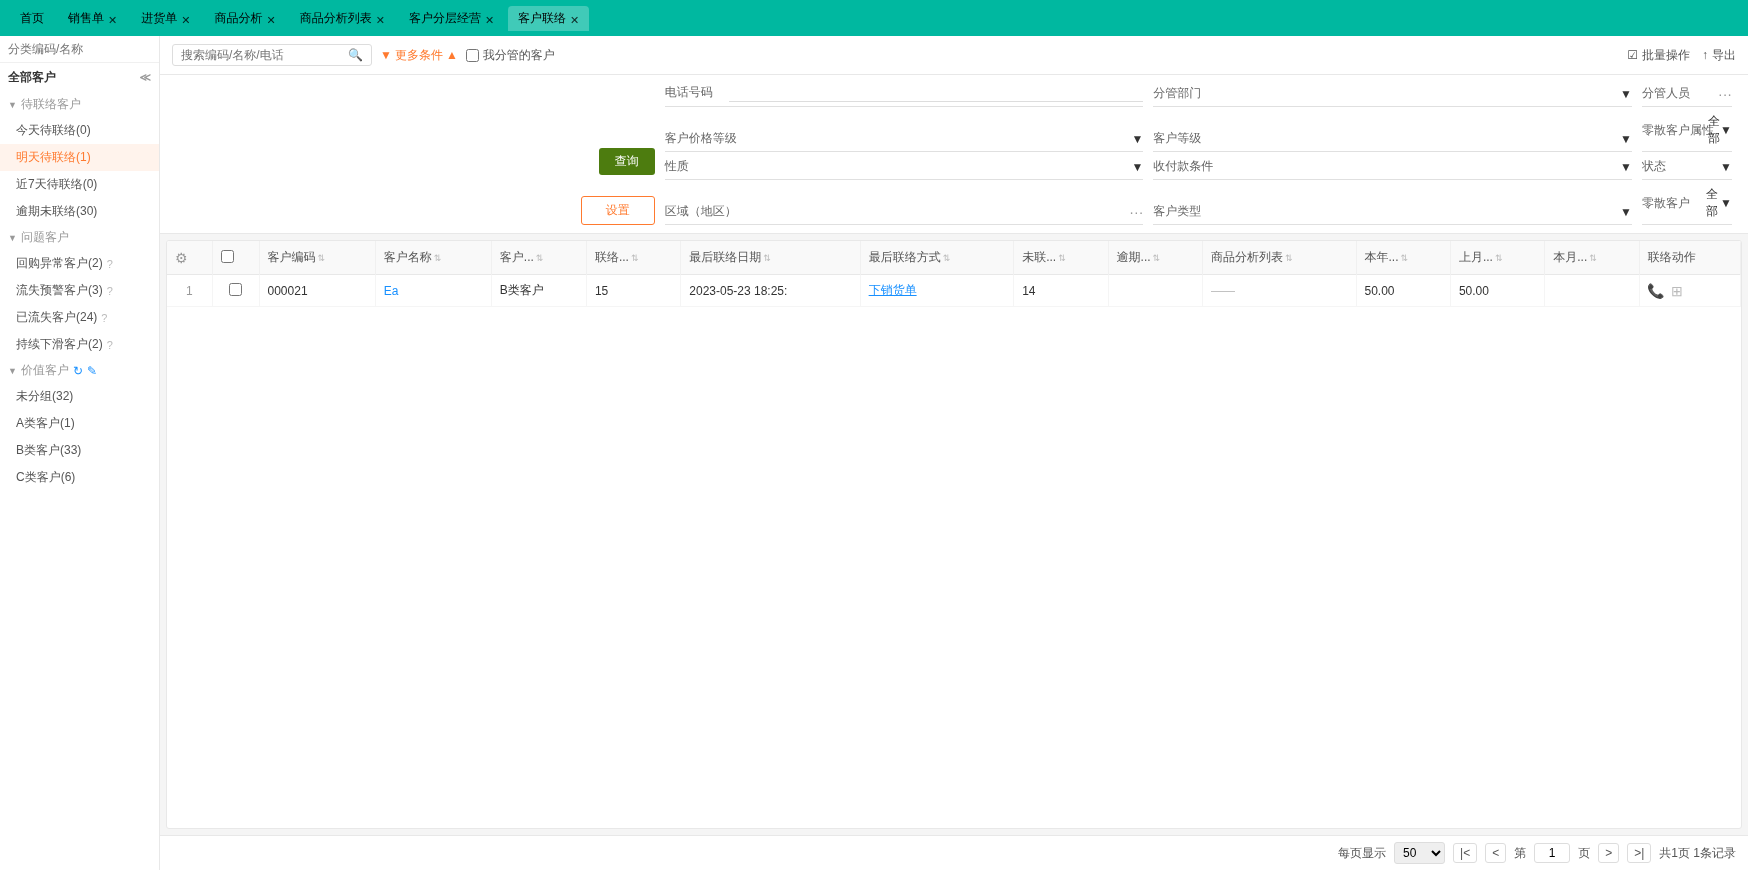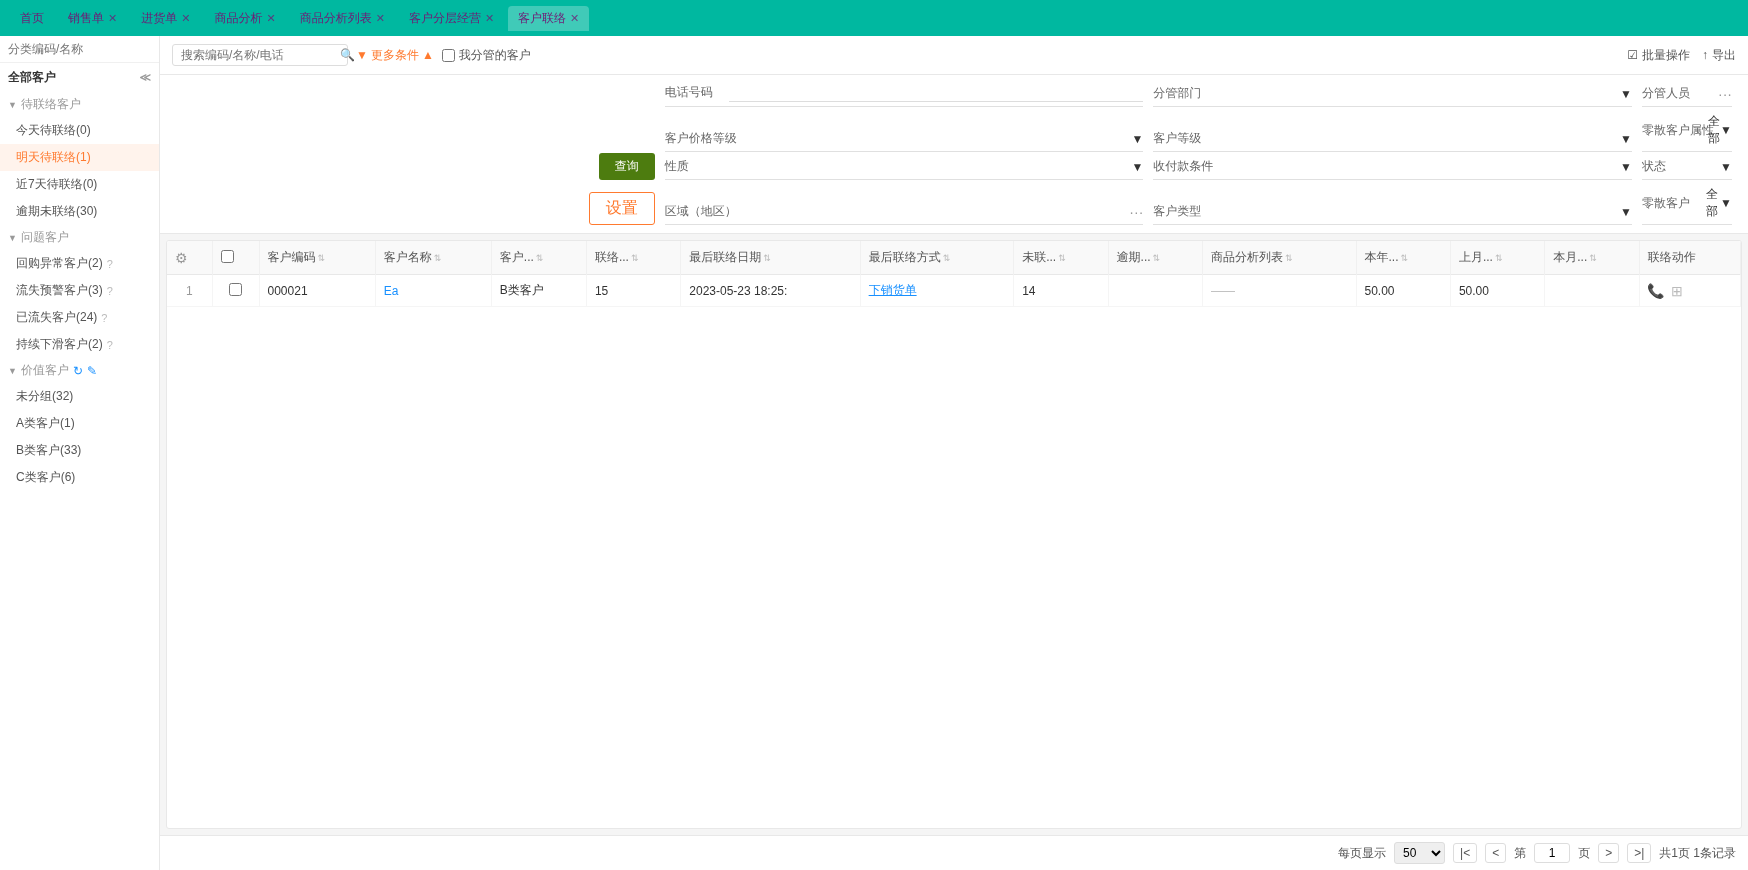--- a/index.html
+++ b/index.html
@@ -9,26 +9,26 @@
     .top-nav {
       background: #00b8a0;
       height: 36px;
       display: flex;
       align-items: center;
       padding: 0 10px;
       gap: 4px;
       flex-shrink: 0;
     }
     .nav-item {
-      color: #701a75;
+      color: #000000;
       padding: 4px 10px;
       border-radius: 4px 4px 0 0;
       cursor: pointer;
       display: flex;
-      align-items: center;
+      align-items: flex-end;
       gap: 4px;
       font-size: 13px;
       white-space: nowrap;
     }
     .nav-item.active { background: rgba(255,255,255,0.25); }
     .nav-close { font-size: 11px; opacity: 0.8; }
 
     
     .main-layout {
       display: flex;
@@ -109,21 +109,21 @@
       align-items: center;
       gap: 8px;
       border-bottom: 1px solid #e8e8e8;
     }
     .search-input-wrap {
       display: flex;
       align-items: center;
       border: 1px solid #ddd;
       border-radius: 3px;
       padding: 3px 8px;
-      width: 176px;
+      width: 200px;
       gap: 4px;
     }
     .search-input-wrap input {
       border: none;
       outline: none;
       font-size: 12px;
       color: #999;
       width: 160px;
     }
     .search-icon-btn { color: #999; cursor: pointer; }
@@ -173,25 +173,25 @@
       border: none;
       padding: 5px 16px;
       border-radius: 3px;
       cursor: pointer;
       font-size: 12px;
     }
     .btn-setting {
       background: #fff;
       color: #ff7a2f;
       border: 1px solid #ff7a2f;
-      padding: 5px 16px;
+      padding: 5px 24px;
       border-radius: 3px;
       cursor: pointer;
-      font-size: 16px;
-      margin-top: 8px;
+      font-size: 12px;
+      margin-top: 17px;
     }
 
     
     .table-container {
       flex: 1;
       background: #fff;
       margin: 6px;
       border: 1px solid #e8e8e8;
       border-radius: 3px;
       overflow: auto;

